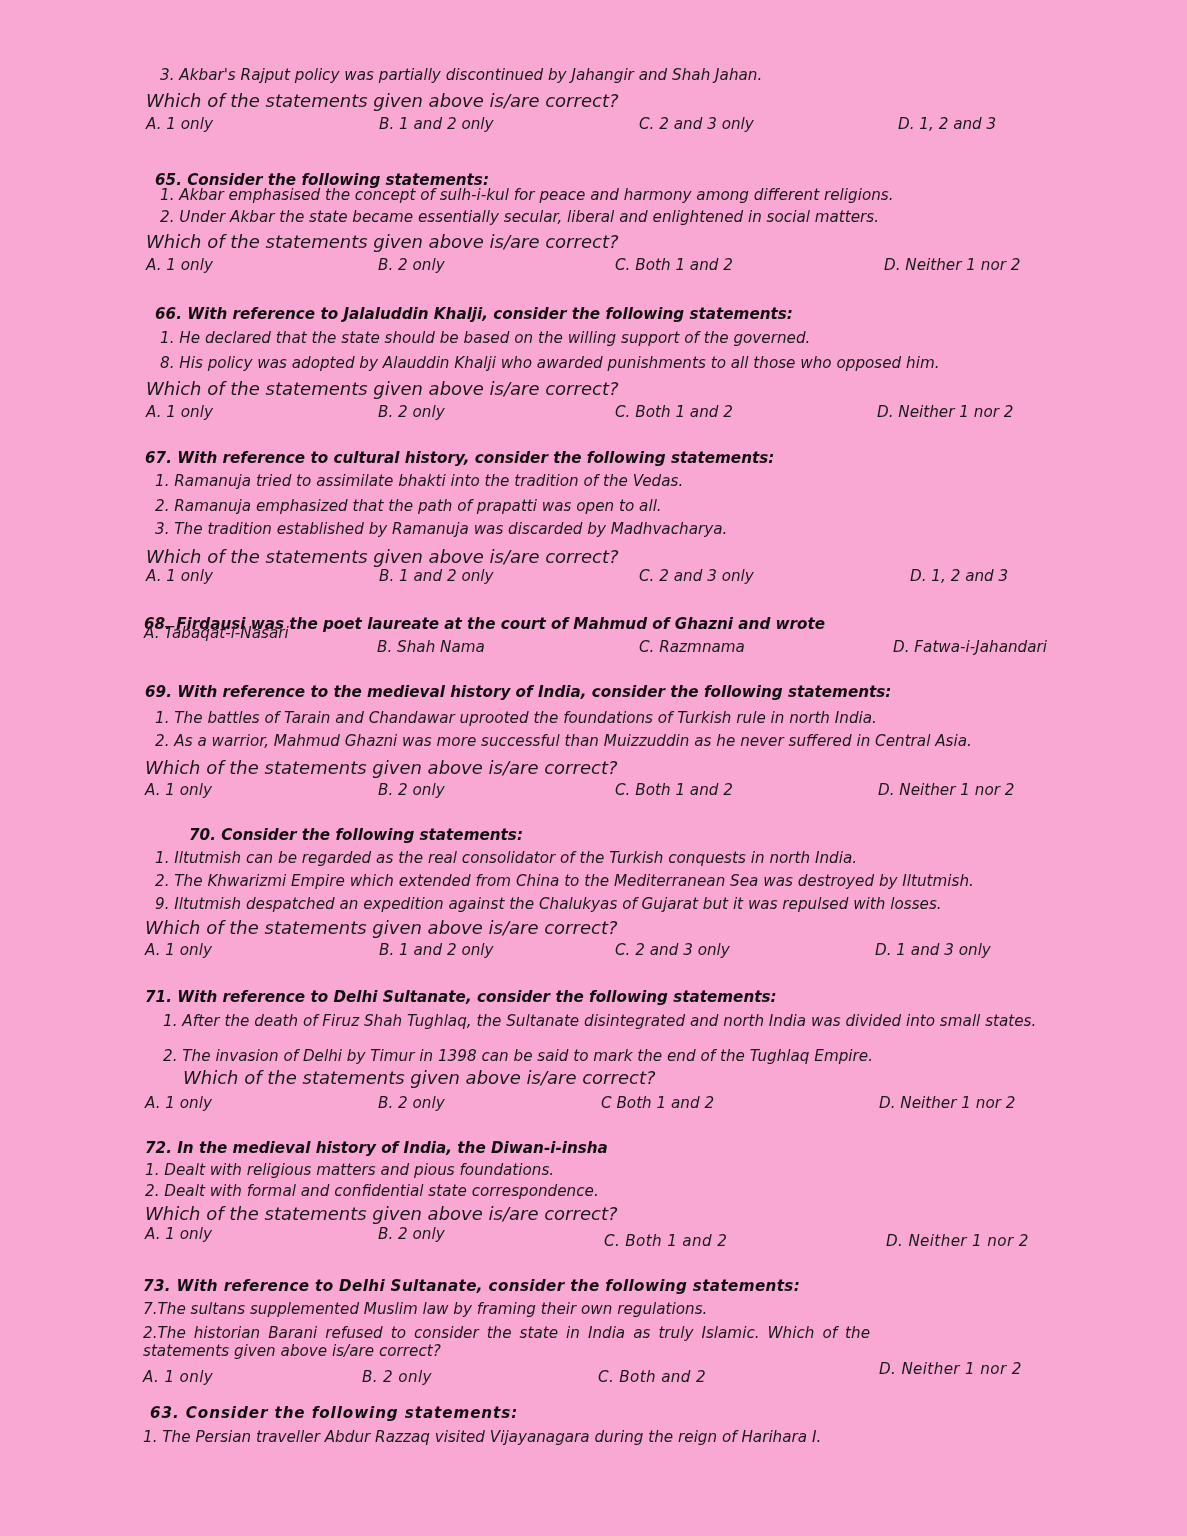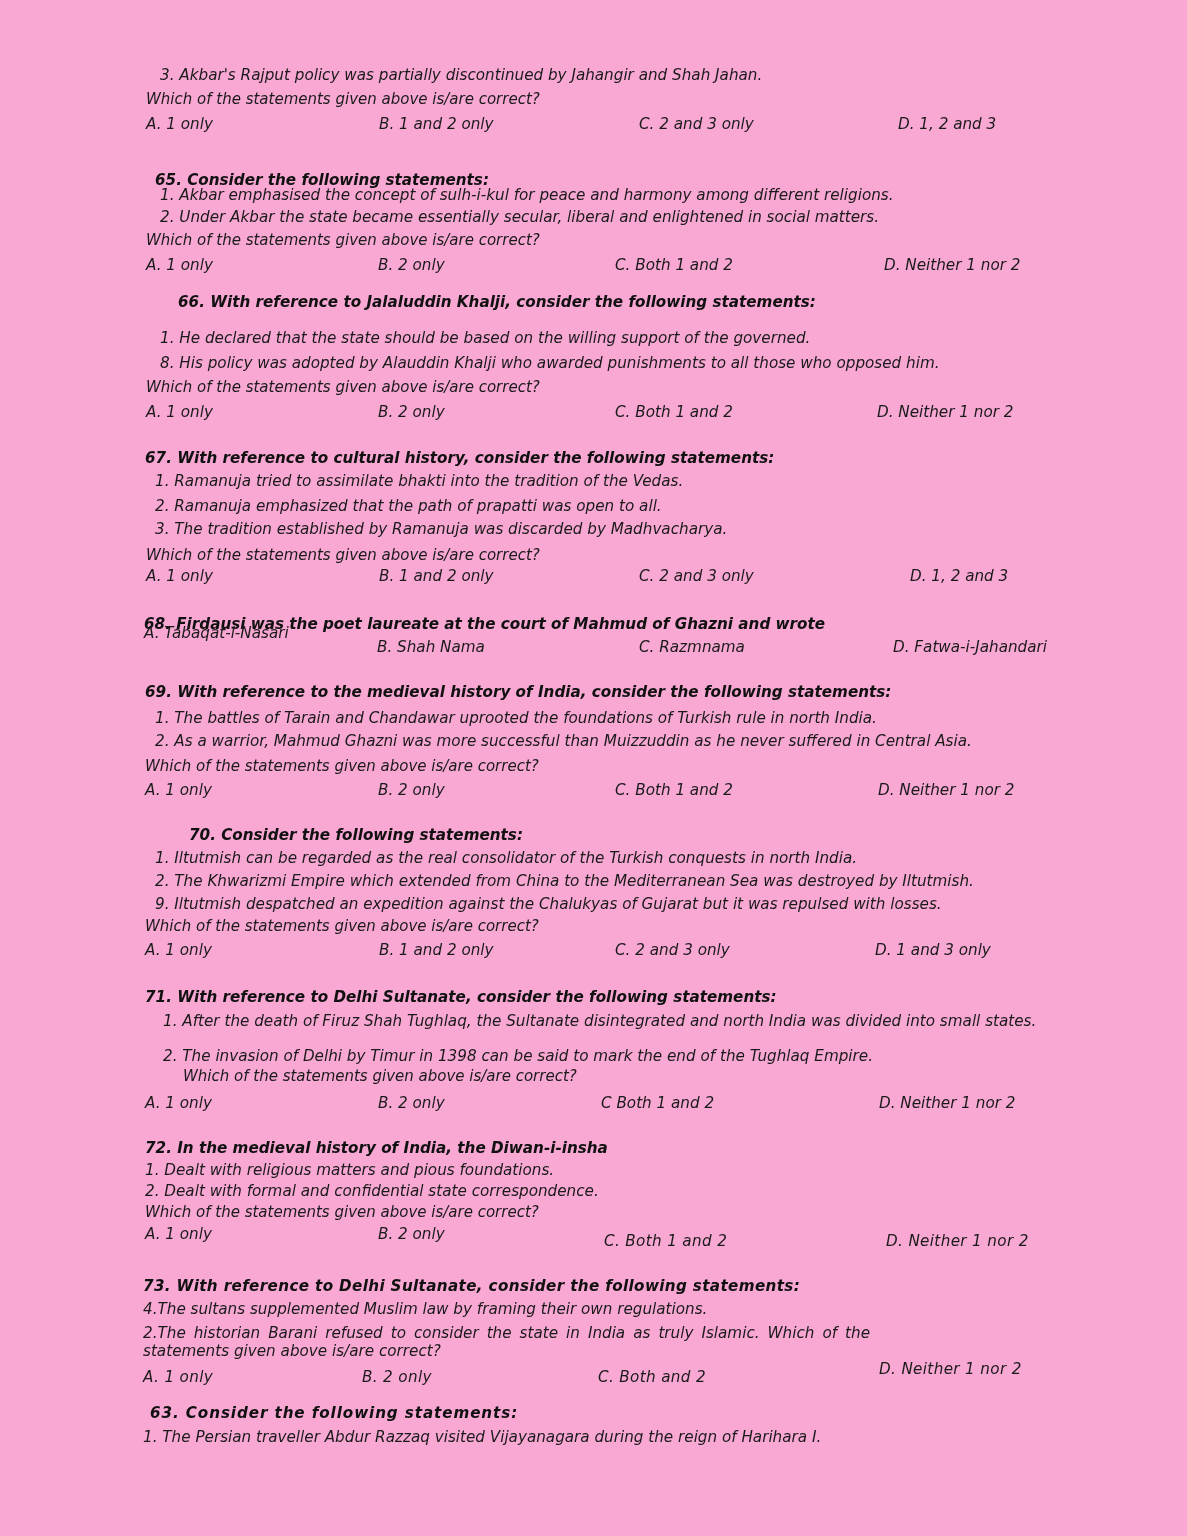--- a/index.html
+++ b/index.html
@@ -44,21 +44,21 @@
     line-height: 1.0;
     color: #1a1a1a;
     white-space: pre;
   }
   .stmt-wrap {
     font-size: 15.2px;
     line-height: 1.18;
     color: #1a1a1a;
   }
   .lead {
-    font-size: 15px;
+    font-size: 18px;
     line-height: 1.0;
     color: #1a1a1a;
     white-space: pre;
   }
   .opt {
     position: absolute;
     font-size: 15.2px;
     line-height: 1.0;
     color: #1a1a1a;
     white-space: pre;
@@ -94,21 +94,21 @@
       <div class="stmt" style="position:absolute; left:160px; top:188px;">1. Akbar emphasised the concept of sulh-i-kul for peace and harmony among different religions.</div>
       <div class="stmt" style="position:absolute; left:160px; top:210px;">2. Under Akbar the state became essentially secular, liberal and enlightened in social matters.</div>
       <div class="lead" style="position:absolute; left:146px; top:233px;">Which of the statements given above is/are correct?</div>
       <div class="opt" style="left:146px; top:258px;">A. 1 only</div>
       <div class="opt" style="left:378px; top:258px;">B. 2 only</div>
       <div class="opt" style="left:615px; top:258px;">C. Both 1 and 2</div>
       <div class="opt" style="left:884px; top:258px;">D. Neither 1 nor 2</div>
     </div>
 
     <div class="q-block">
-      <div class="q-heading" style="position:absolute; left:155px; top:295px;margin-left:23px;">66. With reference to Jalaluddin Khalji, consider the following statements:</div>
+      <div class="q-heading" style="position:absolute; left:155px; top:307px;">66. With reference to Jalaluddin Khalji, consider the following statements:</div>
       <div class="stmt" style="position:absolute; left:160px; top:331px;">1. He declared that the state should be based on the willing support of the governed.</div>
       <div class="stmt" style="position:absolute; left:160px; top:356px;">8. His policy was adopted by Alauddin Khalji who awarded punishments to all those who opposed him.</div>
       <div class="lead" style="position:absolute; left:146px; top:380px;">Which of the statements given above is/are correct?</div>
       <div class="opt" style="left:146px; top:405px;">A. 1 only</div>
       <div class="opt" style="left:378px; top:405px;">B. 2 only</div>
       <div class="opt" style="left:615px; top:405px;">C. Both 1 and 2</div>
       <div class="opt" style="left:877px; top:405px;">D. Neither 1 nor 2</div>
     </div>
 
     <div class="q-block">
@@ -171,21 +171,21 @@
       <div class="stmt" style="position:absolute; left:145px; top:1184px;">2. Dealt with formal and confidential state correspondence.</div>
       <div class="lead" style="position:absolute; left:145px; top:1205px;">Which of the statements given above is/are correct?</div>
       <div class="opt" style="left:145px; top:1227px;">A. 1 only</div>
       <div class="opt" style="left:378px; top:1227px;">B. 2 only</div>
       <div class="opt sp-mid" style="left:604px; top:1234px;">C. Both 1 and 2</div>
       <div class="opt sp-mid" style="left:886px; top:1234px;">D. Neither 1 nor 2</div>
     </div>
 
     <div class="q-block">
       <div class="q-heading sp-mid" style="position:absolute; left:143px; top:1279px;">73. With reference to Delhi Sultanate, consider the following statements:</div>
-      <div class="stmt" style="position:absolute; left:143px; top:1302px;">4.The sultans supplemented Muslim law by framing their own regulations.</div>
+      <div class="stmt" style="position:absolute; left:143px; top:1302px;">7.The sultans supplemented Muslim law by framing their own regulations.</div>
       <div class="stmt-wrap justify" style="position:absolute; left:143px; top:1325px; width:727px;">2.The historian Barani refused to consider the state in India as truly Islamic. Which of the statements given above is/are correct?</div>
       <div class="opt sp-mid" style="left:143px; top:1370px;">A. 1 only</div>
       <div class="opt sp-mid" style="left:362px; top:1370px;">B. 2 only</div>
       <div class="opt sp-mid" style="left:598px; top:1370px;">C. Both and 2</div>
       <div class="opt sp-mid" style="left:879px; top:1362px;">D. Neither 1 nor 2</div>
     </div>
 
     <div class="q-block">
       <div class="q-heading sp-wide" style="position:absolute; left:150px; top:1406px;">63. Consider the following statements:</div>
       <div class="stmt" style="position:absolute; left:143px; top:1430px;">1. The Persian traveller Abdur Razzaq visited Vijayanagara during the reign of Harihara I.</div>

